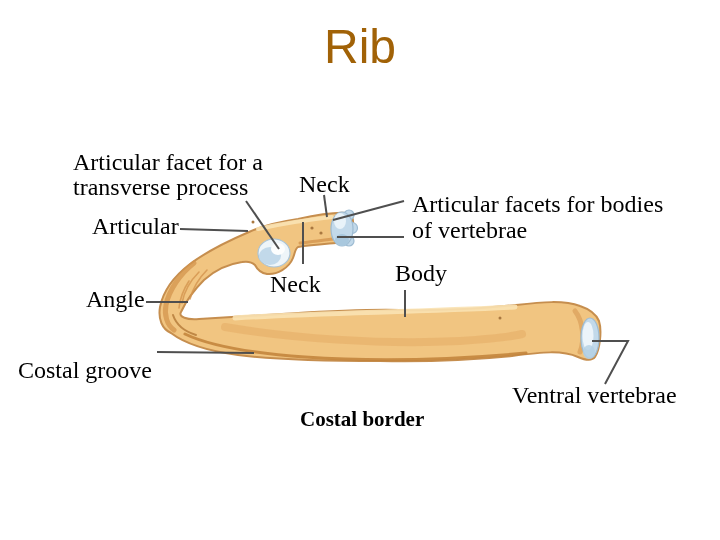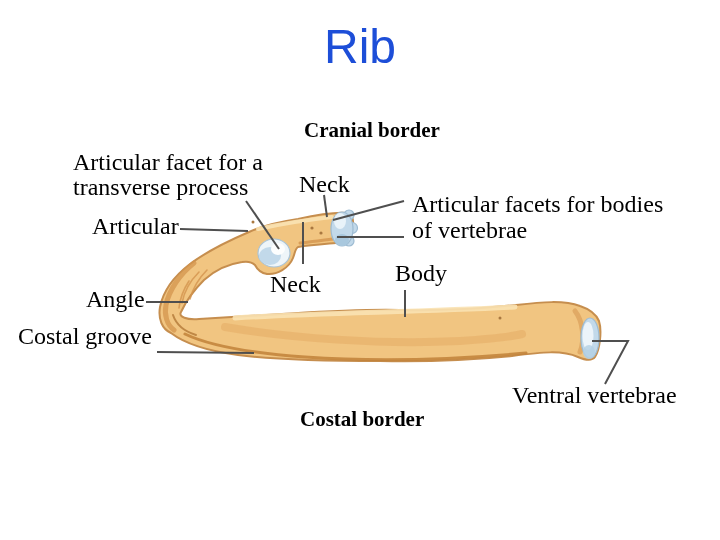--- a/index.html
+++ b/index.html
@@ -3,21 +3,21 @@
 <meta charset="utf-8">
 <style>
   html,body{margin:0;padding:0;background:#fff;}
   .slide{
     position:relative;width:720px;height:540px;background:#ffffff;
     font-family:"Liberation Serif",serif;color:#000;overflow:hidden;
   }
   .slide-title{
     position:absolute;left:0;right:0;top:22px;text-align:center;
     font-family:"Liberation Sans",sans-serif;font-size:48px;line-height:1.05;
-    color:#1d4ed8;
+    color:#a16207;
   }
   .lbl{
     position:absolute;font-size:24px;line-height:25px;white-space:nowrap;
     color:#000;
   }
   .lbl.wrap{white-space:normal;}
   .lbl.bold{font-weight:bold;font-size:21px;}
   .lbl.lh26{line-height:26px;}
   svg.art{position:absolute;left:0;top:0;}
 </style>
@@ -109,35 +109,34 @@
       <path d="M333,220 L404,201"></path>
       <path d="M337,237 L404,237"></path>
       <path d="M303,222 L303,264"></path>
       <path d="M405,290 L405,317"></path>
       <path d="M146,302 L188,302"></path>
       <path d="M157,352 L254,353"></path>
       <path d="M592,341 L628,341 L605,384"></path>
     </g>
   </svg>
 
-  <div class="lbl bold" style="left:304px;top:118px">Cranial border</div>
 
   <div class="lbl wrap" style="left:73px;top:150px;width:205px">Articular facet for a transverse process</div>
 
   <div class="lbl" style="left:299px;top:172px">Neck</div>
 
   <div class="lbl wrap lh26" style="left:412px;top:191px;width:272px">Articular facets for bodies of vertebrae</div>
 
   <div class="lbl" style="left:92px;top:214px">Articular</div>
 
   <div class="lbl" style="left:270px;top:272px">Neck</div>
 
   <div class="lbl" style="left:395px;top:261px">Body</div>
 
   <div class="lbl" style="left:86px;top:287px">Angle</div>
 
-  <div class="lbl" style="left:18px;top:324px">Costal groove</div>
+  <div class="lbl" style="left:18px;top:358px">Costal groove</div>
 
   <div class="lbl" style="left:512px;top:383px">Ventral vertebrae</div>
 
   <div class="lbl bold" style="left:300px;top:407px">Costal border</div>
 
 </div>
 
 </body></html>

